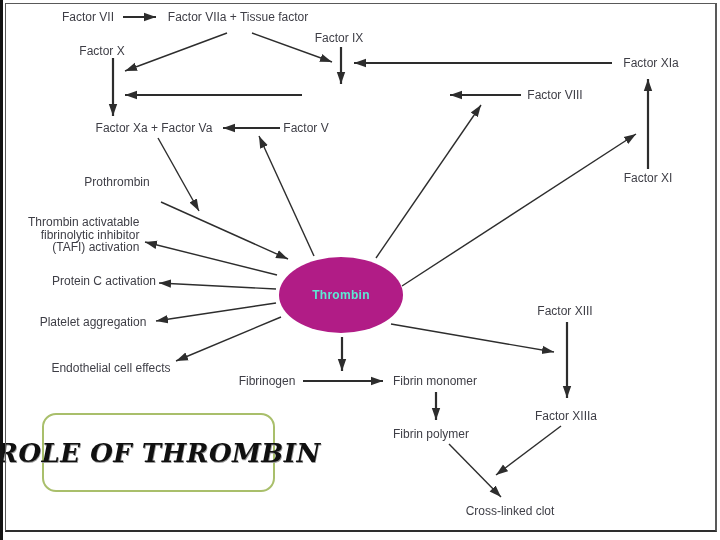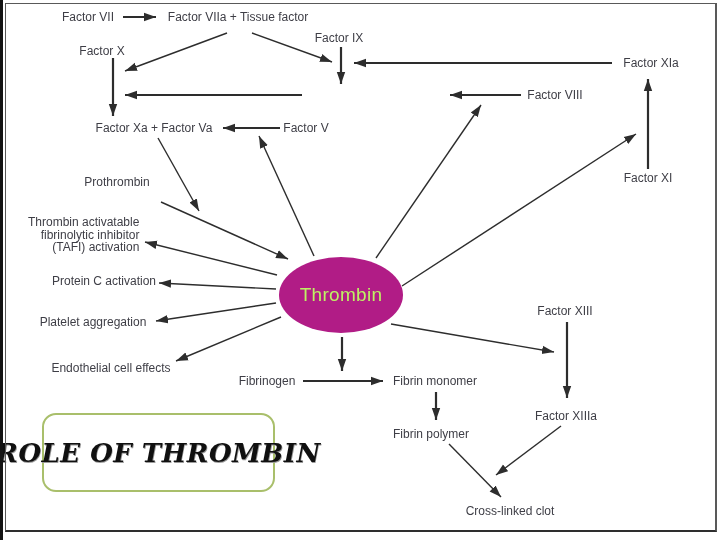--- a/index.html
+++ b/index.html
@@ -50,21 +50,21 @@
   [data-name="label-fibrin-monomer"]    {left:435px;top:381px;}
   [data-name="label-fibrin-polymer"]    {left:431px;top:434px;}
   [data-name="label-factor-xiii"]       {left:565px;top:311px;}
   [data-name="label-factor-xiiia"]      {left:566px;top:416px;}
   [data-name="label-cross-linked-clot"] {left:510px;top:511px;}
   .thrombin{
     position:absolute;left:279px;top:257px;width:124px;height:76px;
     background:var(--thrombin-fill);border-radius:50%;
     display:flex;align-items:center;justify-content:center;
   }
-  .thrombin-label{color:#bef264;font-weight:normal;font-size:19px;letter-spacing:.3px;}
+  .thrombin-label{color:#5eead4;font-weight:bold;font-size:12px;letter-spacing:.3px;}
   .title-box{
     position:absolute;left:42px;top:413px;width:233px;height:79px;
     border:2.5px solid var(--title-border);border-radius:14px;background:#ffffff;
     display:flex;align-items:center;justify-content:center;box-sizing:border-box;
   }
   .title-text{
     font-family:"DejaVu Serif",serif;font-style:italic;font-weight:bold;
     font-size:26px;color:#101010;letter-spacing:.5px;white-space:nowrap;
     text-shadow:.6px .6px 0 #9b9b9b;
   }

